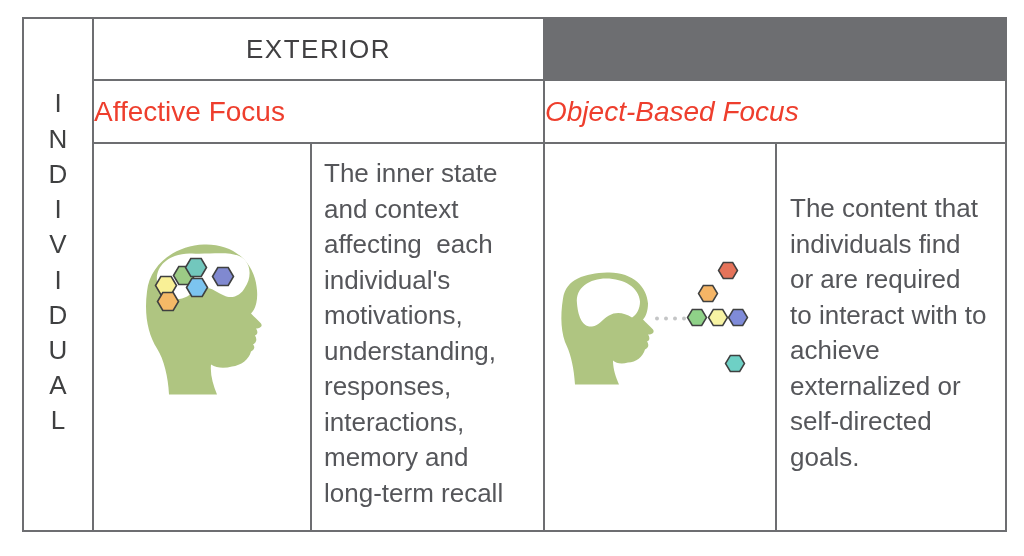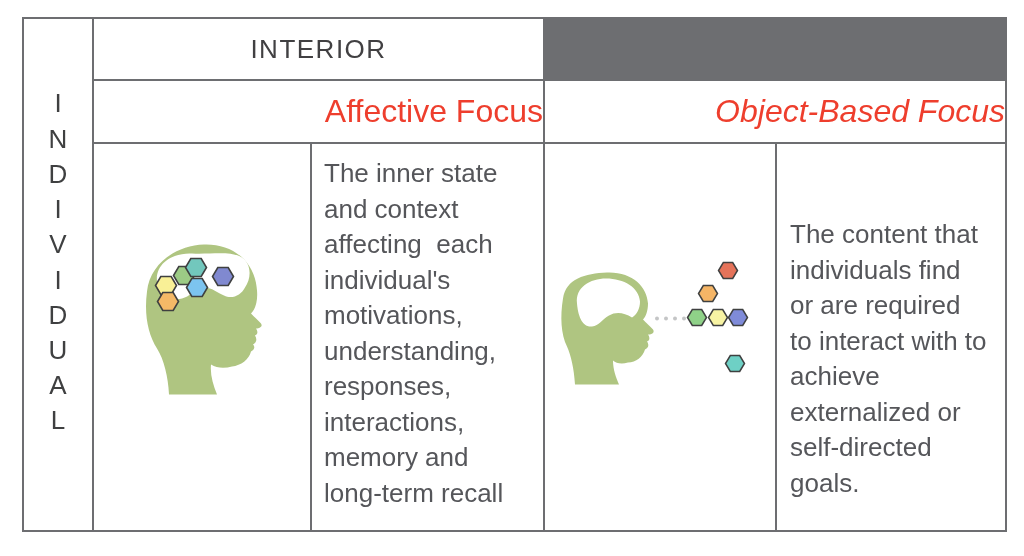--- a/index.html
+++ b/index.html
@@ -28,37 +28,37 @@
   }
 
   .col-header {
     display:flex; align-items:center; justify-content:center;
     font-size:26px; letter-spacing:1.5px; color:#414042;
   }
   .hdr-interior { grid-column:2 / 4; grid-row:1; }
   .hdr-exterior { grid-column:4 / 6; grid-row:1; }
 
   .focus-label {
-    display:flex; align-items:center; justify-content:flex-end;
-    font-size:32px; color:#ee3e2d;
+    display:flex; align-items:center; justify-content:flex-start;
+    font-size:28px; color:#ee3e2d;
   }
   .focus-affective { grid-column:2 / 4; grid-row:2; }
   .focus-object   { grid-column:4 / 6; grid-row:2;font-style:italic; }
 
   .illu { position:relative; }
   .illu-interior { grid-column:2; grid-row:3; }
   .illu-exterior { grid-column:4; grid-row:3; }
   .illu svg { position:absolute; left:0; top:0; width:100%; height:100%; display:block; }
 
   .desc {
     font-size:26px; line-height:35.5px; color:#55565a;
     white-space:pre-wrap;
   }
   .desc-interior { grid-column:3; grid-row:3; padding:12px 14px 0 12px; }
-  .desc-exterior { grid-column:5; grid-row:3; padding:73px 4px 0 13px; }
+  .desc-exterior { grid-column:5; grid-row:3; padding:47px 4px 0 13px; }
 </style>
 </head>
 <body>
 
 <div class="canvas">
   <div class="grid">
 
     <div class="cell v-label">
       <span>I
 N
@@ -66,21 +66,21 @@
 I
 V
 I
 D
 U
 A
 L</span>
     </div>
 
     <div class="cell col-header hdr-interior">
-      <span>INTERIOR</span>
+      <span>EXTERIOR</span>
     </div>
 
 
     <div class="cell focus-label focus-affective">
       <span>Affective Focus</span>
     </div>
 
     <div class="cell focus-label focus-object">
       <span>Object-Based Focus</span>
     </div>

